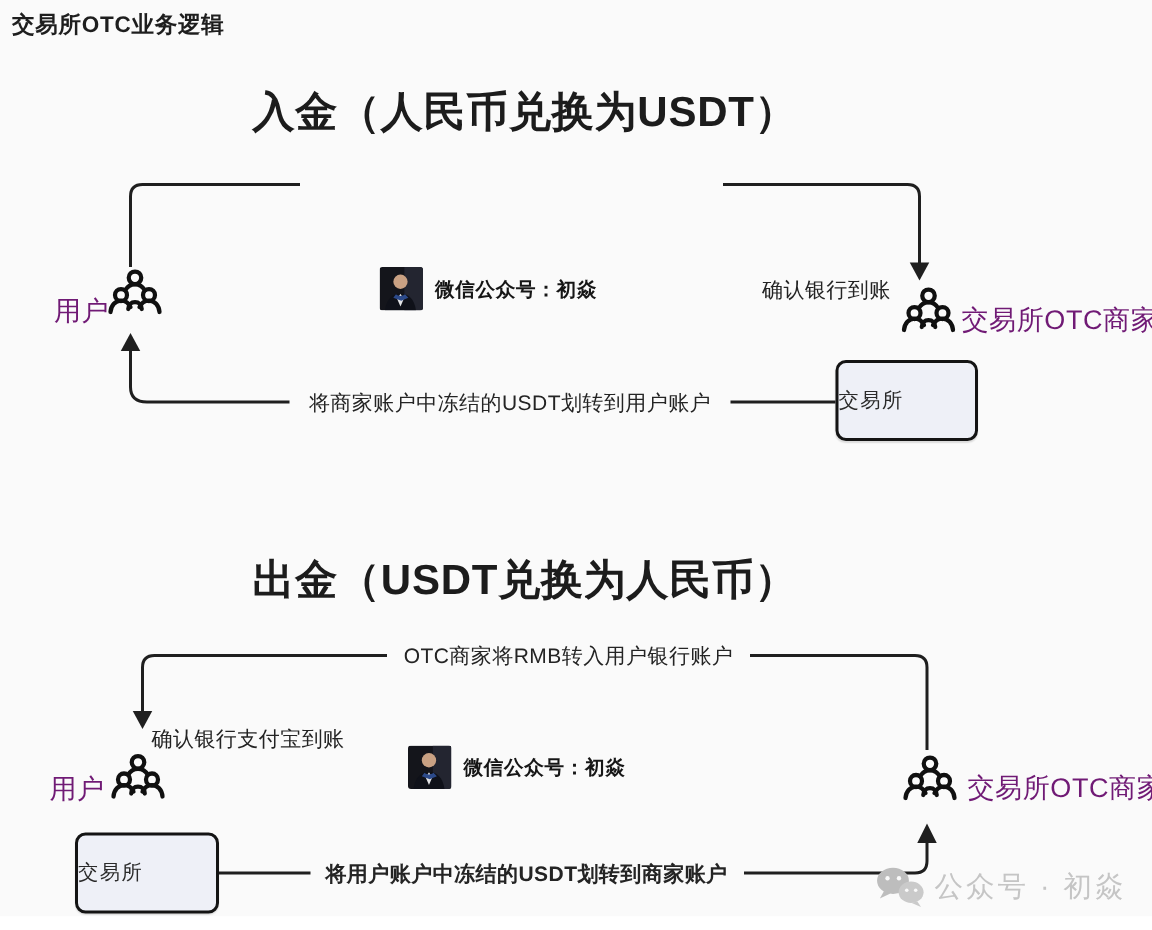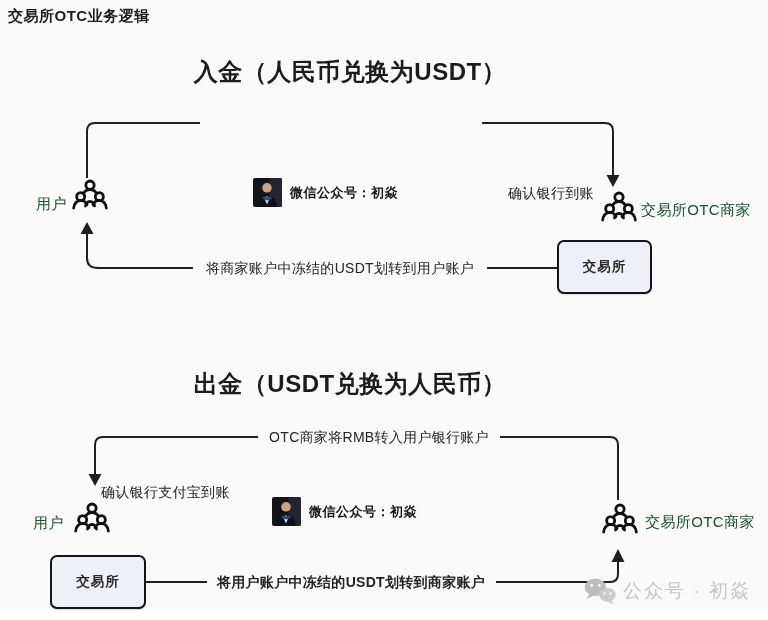--- a/index.html
+++ b/index.html
@@ -18,48 +18,48 @@
     position:absolute;left:0;top:0;width:768px;height:620px;
     pointer-events:none;
   }
   .abs{position:absolute;}
   .header{
     left:8px;top:7px;
     font-size:15px;font-weight:600;color:#1e1e1e;
     letter-spacing:0.5px;
   }
   .flow-title{
-    font-size:24px;font-weight:700;color:#1c1c1c;
+    font-size:28px;font-weight:700;color:#1c1c1c;
     white-space:nowrap;
     transform:translateX(-50%);
     letter-spacing:0.5px;
   }
   .arrow-label{
     font-size:14px;font-weight:500;color:#242424;
     white-space:nowrap;
     transform:translateX(-50%);
     letter-spacing:0.3px;
   }
   .arrow-label.two-line{
     white-space:normal;text-align:center;line-height:19px;width:300px;
   }
   .arrow-label.plain{transform:none;}
   .entity-label{
-    font-size:15px;font-weight:500;color:#14532d;white-space:nowrap;
+    font-size:18px;font-weight:500;color:#701a75;white-space:nowrap;
     letter-spacing:0.4px;
   }
   .people-icon{width:40px;height:40px;color:#101010;}
   .people-icon svg{width:100%;height:100%;display:block;}
   .exchange-box{
     box-sizing:border-box;
     background:#eef0f7;
     border:2px solid #141414;
     border-radius:7px;
-    display:flex;align-items:center;justify-content:center;
-    font-size:13.5px;font-weight:700;color:#2a2a2a;
+    display:flex;align-items:center;
+    font-size:13.5px;font-weight:400;color:#2a2a2a;
     letter-spacing:1px;
     box-shadow:0 1px 1px rgba(0,0,0,0.12);
   }
   .badge{display:flex;align-items:center;gap:8px;}
   .badge .avatar{
     width:29px;height:29px;flex:0 0 auto;
     border-radius:2px;overflow:hidden;
   }
   .badge .avatar svg{display:block;width:100%;height:100%;}
   .badge .badge-text{

